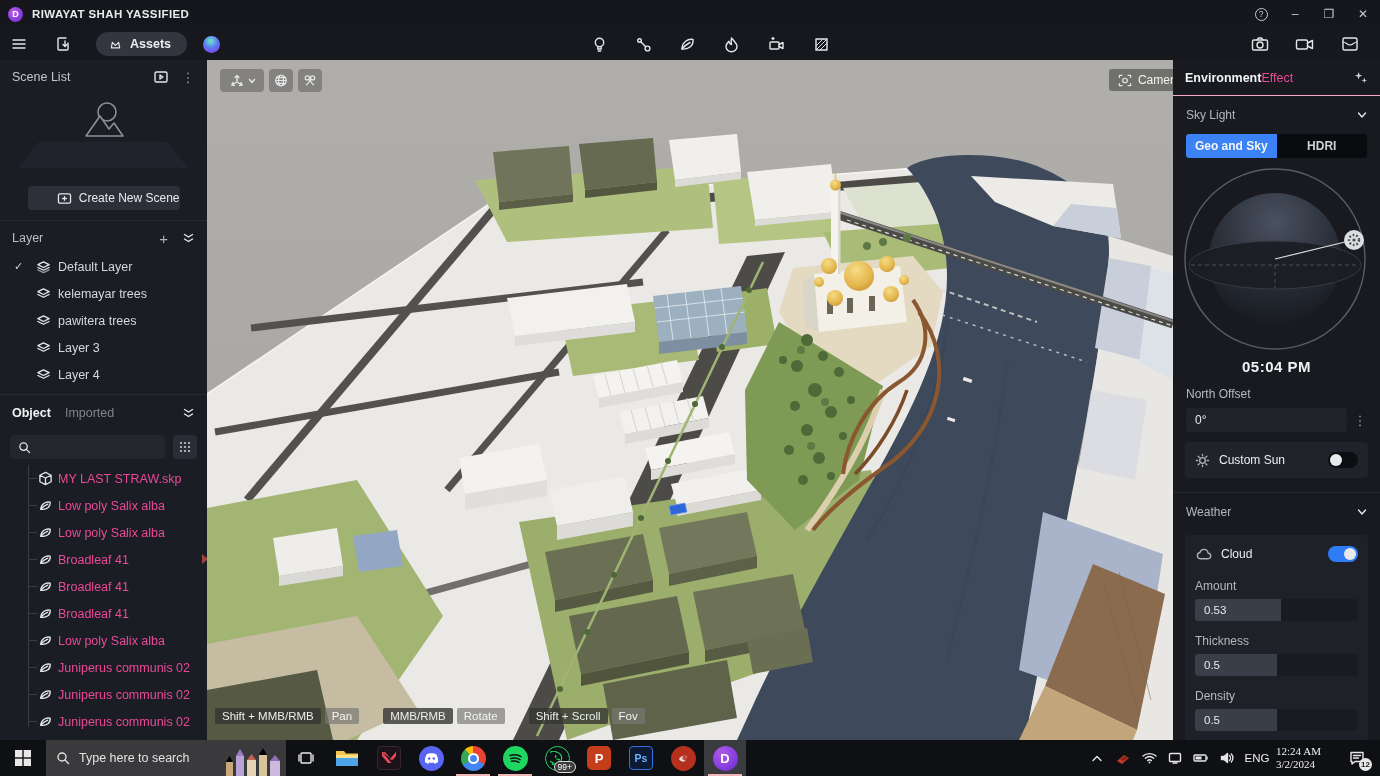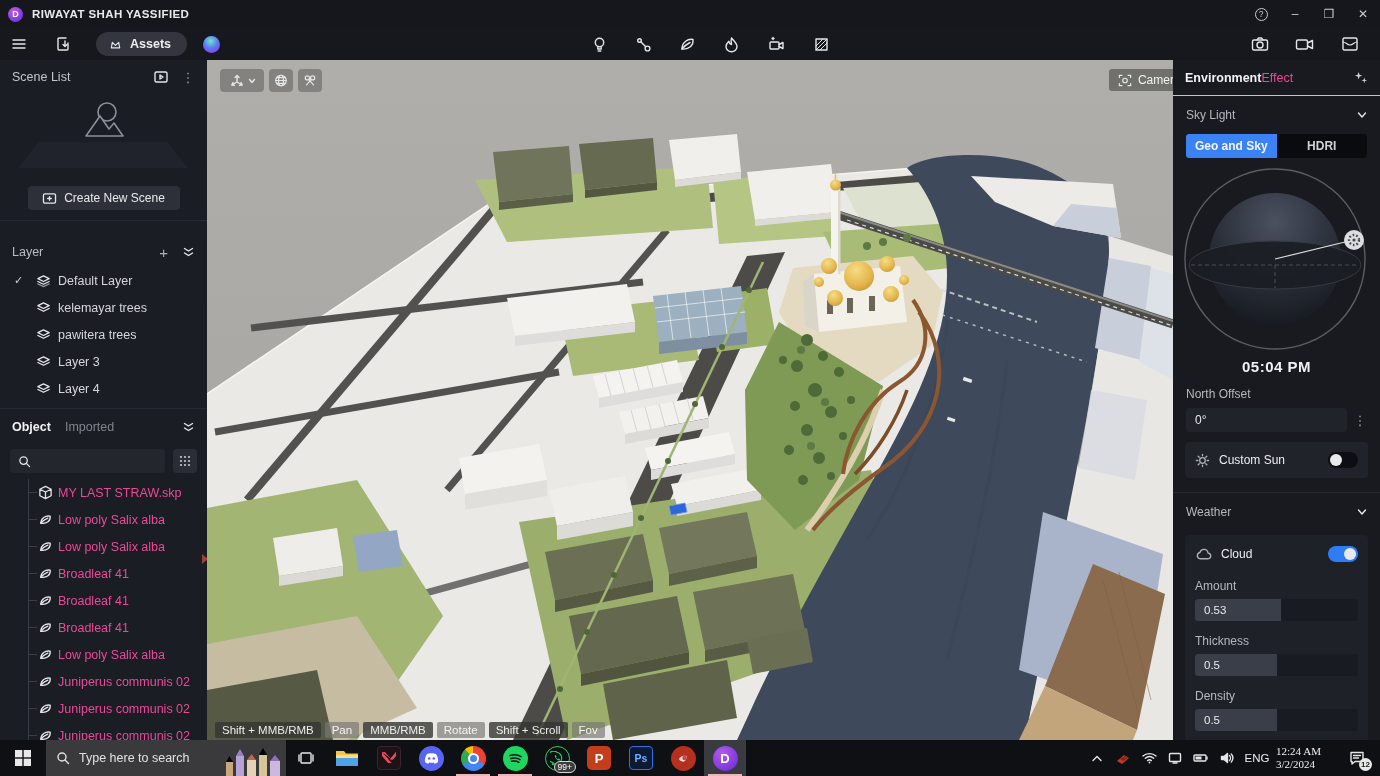--- a/index.html
+++ b/index.html
@@ -29,23 +29,23 @@
 
   
   .left-panel { position:absolute; left:0; top:60px; width:207px; height:680px; background:#1a1d23; color:#cfd2d7; }
   .lp-header { display:flex; align-items:center; height:34px; padding:0 12px; }
   .lp-header .title { font-size:12.5px; color:#c3c6cc; }
   .lp-header .spacer { flex:1; }
   .scene-empty { position:relative; height:88px; }
   .platform { position:absolute; left:18px; top:48px; width:170px; height:26px; background:#20232b;
               clip-path:polygon(12% 0, 88% 0, 100% 100%, 0 100%); }
   .mountain-ic { position:absolute; left:50%; top:4px; transform:translateX(-50%); }
-  .create-scene { margin:4px auto 0; width:152px; height:24px; background:#2d3038; border-radius:4px; display:flex; align-items:center; justify-content:center; gap:7px; color:#e8eaed; font-size:12px; }
+  .create-scene { margin:4px auto 0; width:152px; height:24px; background:#2d3038; border-radius:4px; display:flex; align-items:center; justify-content:flex-end; gap:7px; color:#e8eaed; font-size:12px; }
   .divider { height:1px; background:#262932; margin-top:10px; }
-  .section-head { display:flex; align-items:center; height:30px; padding:0 12px; margin-top:16px; }
+  .section-head { display:flex; align-items:center; height:30px; padding:0 12px; margin-top:2px; }
   .section-head .label { font-size:12.5px; color:#b9bdc4; }
   .layer-row { display:flex; align-items:center; height:27px; padding-left:14px; font-size:12.5px; color:#d6d8dc; }
   .layer-row .chk { width:22px; color:#cfd2d7; font-size:11px; }
   .layer-row .lic { width:22px; display:flex; }
   .obj-tabs { display:flex; align-items:center; height:28px; padding:0 12px; margin-top:4px; }
   .obj-tabs .t1 { font-size:12.5px; font-weight:bold; color:#f0f1f3; }
   .obj-tabs .t2 { font-size:12.5px; color:#80858d; margin-left:14px; }
   .search-row { display:flex; align-items:center; padding:0 10px; margin-top:8px; gap:8px; }
   .search-box { flex:1; height:24px; background:#23262d; border-radius:4px; display:flex; align-items:center; padding:0 8px; }
   .grid-btn { width:24px; height:24px; background:#2a2d35; border-radius:4px; display:flex; align-items:center; justify-content:center; }
@@ -55,21 +55,21 @@
   .tree-row .tick { position:absolute; left:28px; top:13px; width:9px; height:1px; background:#3a3d45; }
   .tree-row .oic { width:20px; display:flex; }
   .collapse-arrow { position:absolute; right:-1px; top:494px; width:0; height:0; border-top:5px solid transparent; border-bottom:5px solid transparent; border-left:6px solid #b24a3a; opacity:.85; }
 
   
   .viewport { position:absolute; left:207px; top:60px; width:1122px; height:680px; overflow:hidden; background:#aaa8a5; }
   .vp-tools-left { position:absolute; left:13px; top:9px; display:flex; gap:5px; }
   .vp-btn { height:23px; background:rgba(95,94,90,.55); border-radius:4px; display:flex; align-items:center; justify-content:center; gap:3px; padding:0 5px; }
   .vp-tools-right { position:absolute; right:10px; top:9px; display:flex; gap:6px; }
   .vp-btn2 { height:22px; background:rgba(98,97,93,.8); border-radius:3px; color:#f3f3f1; font-size:12px; display:flex; align-items:center; gap:6px; padding:0 9px; }
-  .hints { position:absolute; left:8px; bottom:2px; display:flex; gap:4px; }
+  .hints { position:absolute; left:8px; bottom:16px; display:flex; gap:24px; }
   .hint-group { display:flex; gap:4px; }
   .hint-key { background:rgba(52,52,50,.8); color:#eceeea; font-size:11.5px; padding:2px 7px; border-radius:2px; }
   .hint-act { background:rgba(120,119,115,.68); color:#f5f5f2; font-size:11.5px; padding:2px 7px; border-radius:2px; }
 
   
   .right-panel { position:absolute; left:1173px; top:60px; width:207px; height:680px; background:#181a20; color:#c7cad0; overflow:hidden; }
   .env-tabs { display:flex; align-items:center; height:36px; padding:0 12px; border-bottom:1px solid #f9a8d4; }
   .env-tabs .active { color:#f2f3f5; font-size:12.5px; font-weight:bold; }
   .env-tabs .idle { color:#ec4899; font-size:12.5px; margin-left:0; }
   .rp-section-head { display:flex; align-items:center; height:30px; padding:0 13px; margin-top:4px; }

